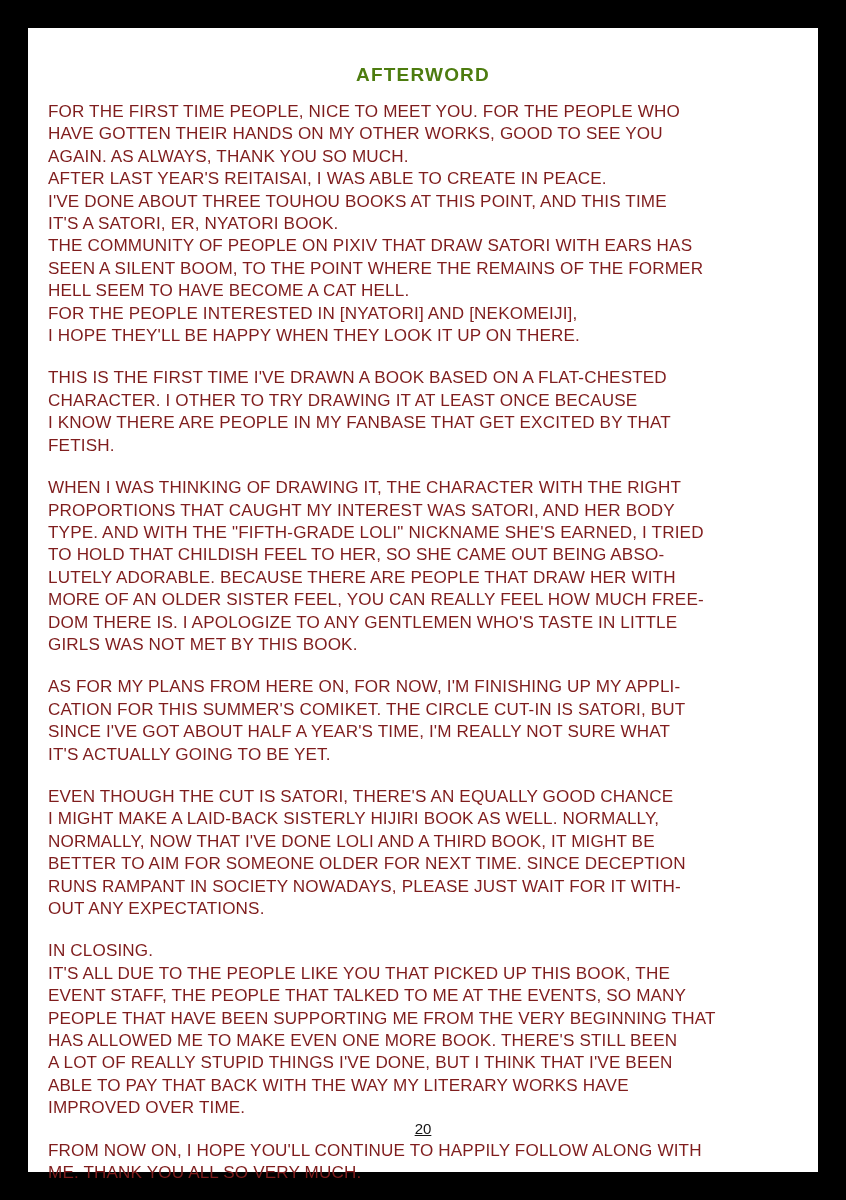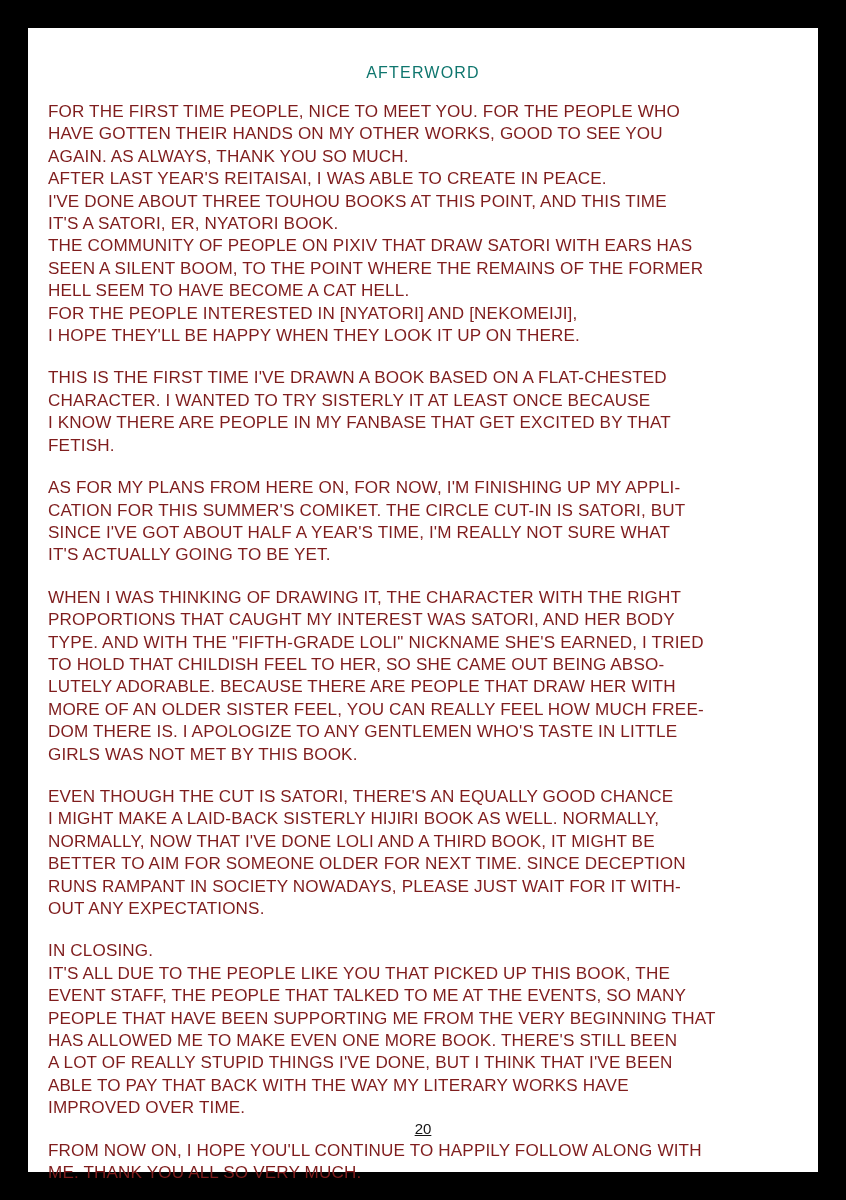--- a/index.html
+++ b/index.html
@@ -28,25 +28,25 @@
     width: 790px;
     height: 1144px;
     background: #ffffff;
   }
   #title {
     position: absolute;
     left: 0;
     top: 36px;
     width: 790px;
     text-align: center;
-    font-size: 16px;
+    font-size: 19px;
     letter-spacing: 1.2px;
-    color: #0f766e;
+    color: #4d7c0f;
     font-family: "Liberation Sans", sans-serif;
-    font-weight: 400;
+    font-weight: 700;
   }
   #body-text {
     position: absolute;
     left: 20px;
     top: 73px;
     width: 756px;
     color: #7f1d1d;
     font-size: 17.1px;
     line-height: 22.4px;
     letter-spacing: 0.15px;
@@ -83,35 +83,35 @@
 AGAIN. AS ALWAYS, THANK YOU SO MUCH.
 AFTER LAST YEAR'S REITAISAI, I WAS ABLE TO CREATE IN PEACE.
 I'VE DONE ABOUT THREE TOUHOU BOOKS AT THIS POINT, AND THIS TIME
 IT'S A SATORI, ER, NYATORI BOOK.
 THE COMMUNITY OF PEOPLE ON PIXIV THAT DRAW SATORI WITH EARS HAS
 SEEN A SILENT BOOM, TO THE POINT WHERE THE REMAINS OF THE FORMER
 HELL SEEM TO HAVE BECOME A CAT HELL.
 FOR THE PEOPLE INTERESTED IN [NYATORI] AND [NEKOMEIJI],
 I HOPE THEY'LL BE HAPPY WHEN THEY LOOK IT UP ON THERE.</p>
       <p class="para">THIS IS THE FIRST TIME I'VE DRAWN A BOOK BASED ON A FLAT-CHESTED
-CHARACTER. I WANTED TO TRY SISTERLY IT AT LEAST ONCE BECAUSE
+CHARACTER. I OTHER TO TRY DRAWING IT AT LEAST ONCE BECAUSE
 I KNOW THERE ARE PEOPLE IN MY FANBASE THAT GET EXCITED BY THAT
 FETISH.</p>
-      <p class="para">AS FOR MY PLANS FROM HERE ON, FOR NOW, I'M FINISHING UP MY APPLI-
-CATION FOR THIS SUMMER'S COMIKET. THE CIRCLE CUT-IN IS SATORI, BUT
-SINCE I'VE GOT ABOUT HALF A YEAR'S TIME, I'M REALLY NOT SURE WHAT
-IT'S ACTUALLY GOING TO BE YET.</p>
       <p class="para">WHEN I WAS THINKING OF DRAWING IT, THE CHARACTER WITH THE RIGHT
 PROPORTIONS THAT CAUGHT MY INTEREST WAS SATORI, AND HER BODY
 TYPE. AND WITH THE "FIFTH-GRADE LOLI" NICKNAME SHE'S EARNED, I TRIED
 TO HOLD THAT CHILDISH FEEL TO HER, SO SHE CAME OUT BEING ABSO-
 LUTELY ADORABLE. BECAUSE THERE ARE PEOPLE THAT DRAW HER WITH
 MORE OF AN OLDER SISTER FEEL, YOU CAN REALLY FEEL HOW MUCH FREE-
 DOM THERE IS. I APOLOGIZE TO ANY GENTLEMEN WHO'S TASTE IN LITTLE
 GIRLS WAS NOT MET BY THIS BOOK.</p>
+      <p class="para">AS FOR MY PLANS FROM HERE ON, FOR NOW, I'M FINISHING UP MY APPLI-
+CATION FOR THIS SUMMER'S COMIKET. THE CIRCLE CUT-IN IS SATORI, BUT
+SINCE I'VE GOT ABOUT HALF A YEAR'S TIME, I'M REALLY NOT SURE WHAT
+IT'S ACTUALLY GOING TO BE YET.</p>
       <p class="para">EVEN THOUGH THE CUT IS SATORI, THERE'S AN EQUALLY GOOD CHANCE
 I MIGHT MAKE A LAID-BACK SISTERLY HIJIRI BOOK AS WELL. NORMALLY,
 NORMALLY, NOW THAT I'VE DONE LOLI AND A THIRD BOOK, IT MIGHT BE
 BETTER TO AIM FOR SOMEONE OLDER FOR NEXT TIME. SINCE DECEPTION
 RUNS RAMPANT IN SOCIETY NOWADAYS, PLEASE JUST WAIT FOR IT WITH-
 OUT ANY EXPECTATIONS.</p>
       <p class="para">IN CLOSING.
 IT'S ALL DUE TO THE PEOPLE LIKE YOU THAT PICKED UP THIS BOOK, THE
 EVENT STAFF, THE PEOPLE THAT TALKED TO ME AT THE EVENTS, SO MANY
 PEOPLE THAT HAVE BEEN SUPPORTING ME FROM THE VERY BEGINNING THAT

